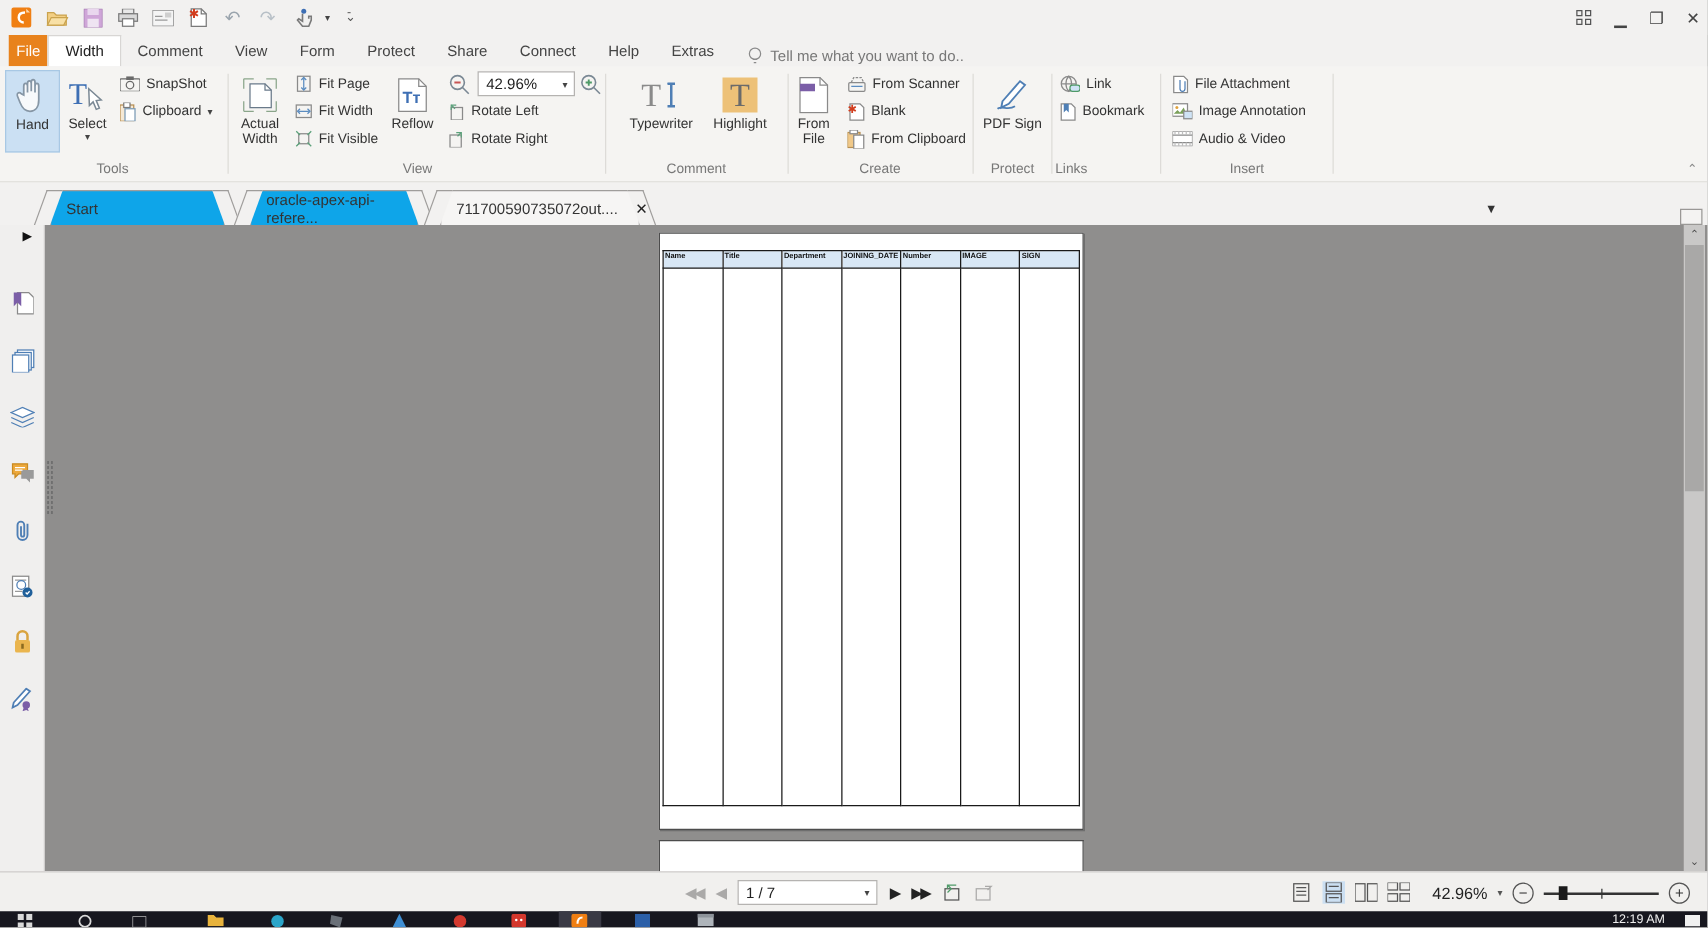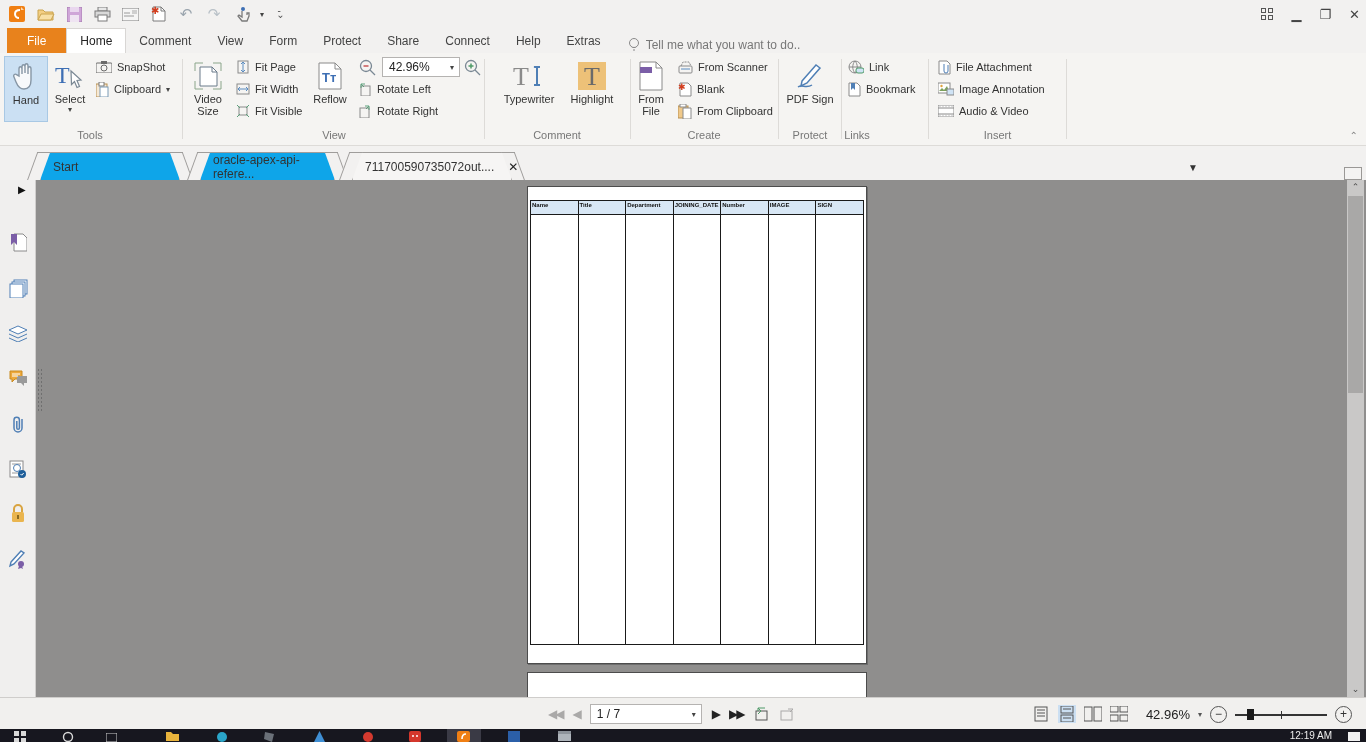--- a/index.html
+++ b/index.html
@@ -13,21 +13,21 @@
   .qat-btn { width:20px; height:18px; display:flex; align-items:center; justify-content:center; }
   .title-text { top:6px; left:0; width:1366px; text-align:center; font-size:12px; color:#333; }
   .winctl { top:0; right:6px; height:28px; display:flex; align-items:center; gap:18px; color:#444; }
   .winctl .glyph { font-size:13px; line-height:1; }
   .grid4 { display:grid; grid-template-columns:5px 5px; grid-gap:2px; }
   .grid4 span { width:5px; height:5px; border:1px solid #555; }
 
   
   #tabrow { top:28px; left:0; width:1366px; height:25px; display:flex; align-items:flex-end; }
   .rtab { height:25px; display:flex; align-items:center; padding:0 13px; font-size:12px; color:#444; }
-  .rtab.file { background:#e8821c; color:#fff; margin-left:7px; padding:0 20px; }
+  .rtab.file { background:#e8821c; color:#fff; margin-left:7px; padding:0 6px; }
   .rtab.active { background:#ffffff; border:1px solid #d8d6d4; border-bottom:none; color:#222; }
   .tellme { display:flex; align-items:center; gap:6px; color:#777; font-size:12px; margin-left:14px; }
   .tabrow-right { position:absolute; right:8px; top:28px; height:25px; display:flex; align-items:center; gap:9px; }
   .find-box { width:110px; height:21px; background:#fff; border:1px solid #b9b7b5; display:flex; align-items:center; }
   .find-box input { flex:1; border:none; outline:none; font-size:12px; color:#666; padding:0 4px; width:80px; background:transparent; font-family:"Liberation Sans",sans-serif; }
   .mini-caret { font-size:8px; color:#555; }
   .nav-chev { font-size:15px; color:#b9b7b5; }
   .nav-chev.on { color:#8aa7c0; }
 
   
@@ -174,21 +174,21 @@
           <span></span>
         </span>
       <span class="glyph">▁</span>
       <span class="glyph">❐</span>
       <span class="glyph">✕</span>
     </div>
   </div>
 
   <div id="tabrow" class="abs">
     <div class="rtab file">File</div>
-    <div class="rtab active">Home</div>
+    <div class="rtab active">Width</div>
     <div class="rtab">Comment</div>
     <div class="rtab">View</div>
     <div class="rtab">Form</div>
     <div class="rtab">Protect</div>
     <div class="rtab">Share</div>
     <div class="rtab">Connect</div>
     <div class="rtab">Help</div>
     <div class="rtab">Extras</div>
     <div class="tellme">
       <svg width="12" height="16">
@@ -286,21 +286,21 @@
     <div class="vsep" style="left:182px;"></div>
 
     <div class="bigbtn" style="left:188px; width:40px;">
       <span class="ic">
         <svg width="30" height="30">
             <path d="M2 2h8M2 2v8M28 2h-8M28 2v8M2 28h8M2 28v-8M28 28h-8M28 28v-8" stroke="#8aa58a" fill="none"></path>
             <path d="M7 6h12l5 5v14H7z" fill="#fff" stroke="#6a7a8a"></path>
             <path d="M19 6v5h5" fill="none" stroke="#6a7a8a"></path>
           </svg>
       </span>
-      <span style="line-height:12px;">Video Size</span>
+      <span style="line-height:12px;">Actual Width</span>
     </div>
     <div class="smallbtn" style="left:236px; top:5px;">
       <svg width="14" height="14">
           <rect x="2" y="1" width="10" height="12" fill="none" stroke="#8a8a8a"></rect>
           <path d="M7 3v8M5 4l2-2 2 2M5 10l2 2 2-2" stroke="#5b8cc0" fill="none"></path>
         </svg>
       <span>Fit Page</span>
     </div>
     <div class="smallbtn" style="left:236px; top:27px;">
       <svg width="14" height="14">

